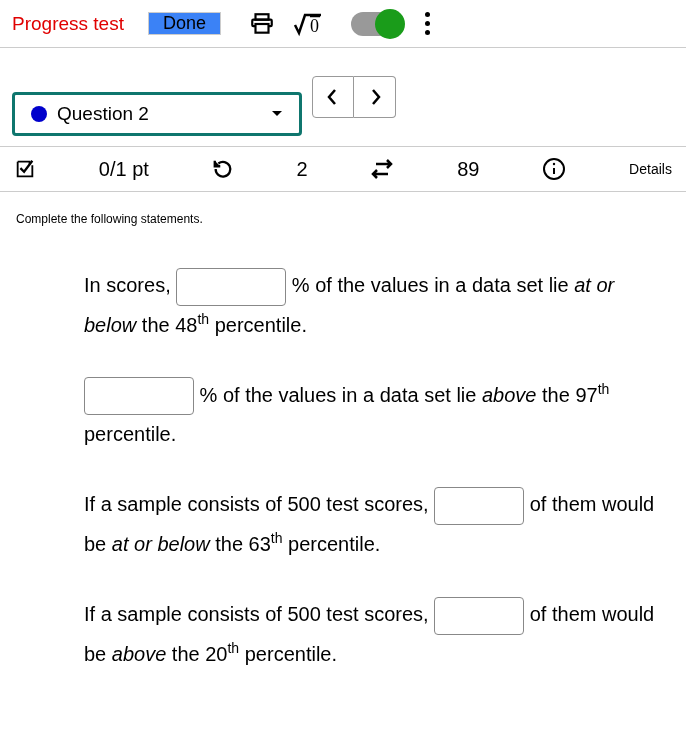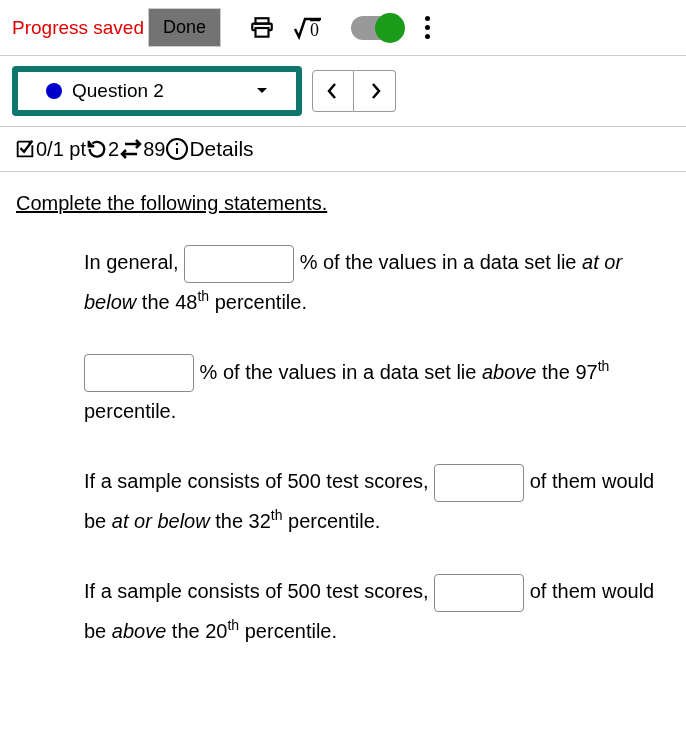--- a/index.html
+++ b/index.html
@@ -16,27 +16,27 @@
       align-items: center;
       padding: 8px 12px;
       border-bottom: 1px solid #ccc;
       gap: 4px;
     }
     .progress-saved {
       color: #e00000;
       font-size: 19px;
     }
     .done-btn {
-      background: #737373;
+      background: #3b82f6;
       border: 1px solid #ccc;
-      padding: 8px 14px;
+      padding: 0 14px;
       font-size: 18px;
       cursor: pointer;
       font-family: inherit;
-      margin-left: 0;
+      margin-left: 20px;
     }
     .header-icons {
       display: flex;
       align-items: center;
       gap: 18px;
       margin-left: 24px;
     }
     .icon-btn {
       display: flex;
       align-items: center;
@@ -63,26 +63,27 @@
     .question-bar {
       display: flex;
       align-items: center;
       padding: 10px 12px;
       border-bottom: 1px solid #ccc;
       gap: 10px;
     }
     .question-select {
       display: flex;
       align-items: center;
-      border: 6px solid #0f766e;
+      border: 3px solid #0f766e;
       border-radius: 4px;
-      padding: 8px 28px;
+      padding: 8px 16px;
       width: 290px;
       cursor: pointer;
       gap: 10px;
+      margin-top: 34px;
     }
     .blue-dot {
       width: 16px;
       height: 16px;
       background: #0000cc;
       border-radius: 50%;
     }
     .question-label {
       flex: 1;
       font-size: 19px;
@@ -104,34 +105,34 @@
     }
     .nav-btn + .nav-btn { border-left: none; }
     .nav-btn:first-child { border-radius: 4px 0 0 4px; }
     .nav-btn:last-child { border-radius: 0 4px 4px 0; }
     .meta-bar {
       display: flex;
       align-items: center;
       padding: 10px 14px;
       border-bottom: 1px solid #ccc;
       font-size: 20px;
+      justify-content: space-between;
     }
     .meta-bar svg {
       flex-shrink: 0;
     }
     .details-label {
-      font-size: 21px;
+      font-size: 14px;
     }
     .content {
       padding: 20px 16px;
     }
     .instruction {
-      font-size: 20px;
-      margin-bottom: 28px;
-      text-decoration: underline;
+      font-size: 12px;
+      margin-bottom: 40px;
     }
     .statements {
       padding-left: 68px;
       padding-right: 12px;
     }
     .statement {
       font-size: 20px;
       line-height: 1.9;
       margin-bottom: 32px;
     }
@@ -165,21 +166,21 @@
       width: 5px;
       height: 5px;
       background: #000;
       border-radius: 50%;
     }
   </style>
 </head>
 <body>
 
 <div class="header">
-  <span class="progress-saved">Progress saved</span>
+  <span class="progress-saved">Progress test</span>
   <button class="done-btn">Done</button>
   <div class="header-icons">
     <div class="icon-btn">
       <svg width="26" height="26" viewBox="0 0 24 24" fill="none" stroke="#000" stroke-width="2">
         <rect x="6" y="3" width="12" height="5"></rect>
         <path d="M6 14H4a1 1 0 01-1-1V9a1 1 0 011-1h16a1 1 0 011 1v4a1 1 0 01-1 1h-2"></path>
         <rect x="6" y="12" width="12" height="8"></rect>
       </svg>
     </div>
     <div class="icon-btn">
@@ -245,34 +246,34 @@
   </svg>
   <span class="details-label">Details</span>
 </div>
 
 <div class="content">
   <div class="instruction">Complete the following statements.</div>
 
   <div class="statements">
 
     <div class="statement">
-      <span>In general,</span>
+      <span>In scores,</span>
       <input class="input-box" style="">
       <span>% of the values in a data set lie </span><em>at or below</em><span> the 48</span><sup>th</sup><span> percentile.</span>
     </div>
 
     <div class="statement">
       <input class="input-box" style="">
       <span>% of the values in a data set lie </span><em>above</em><span> the 97</span><sup>th</sup><span> percentile.</span>
     </div>
 
     <div class="statement">
       <span>If a sample consists of 500 test scores,</span>
       <input class="input-box sm" style="">
-      <span>of them would be </span><em>at or below</em><span> the 32</span><sup>th</sup><span> percentile.</span>
+      <span>of them would be </span><em>at or below</em><span> the 63</span><sup>th</sup><span> percentile.</span>
     </div>
 
     <div class="statement">
       <span>If a sample consists of 500 test scores,</span>
       <input class="input-box sm" style="">
       <span>of them would be </span><em>above</em><span> the 20</span><sup>th</sup><span> percentile.</span>
     </div>
 
   </div>
 </div>

